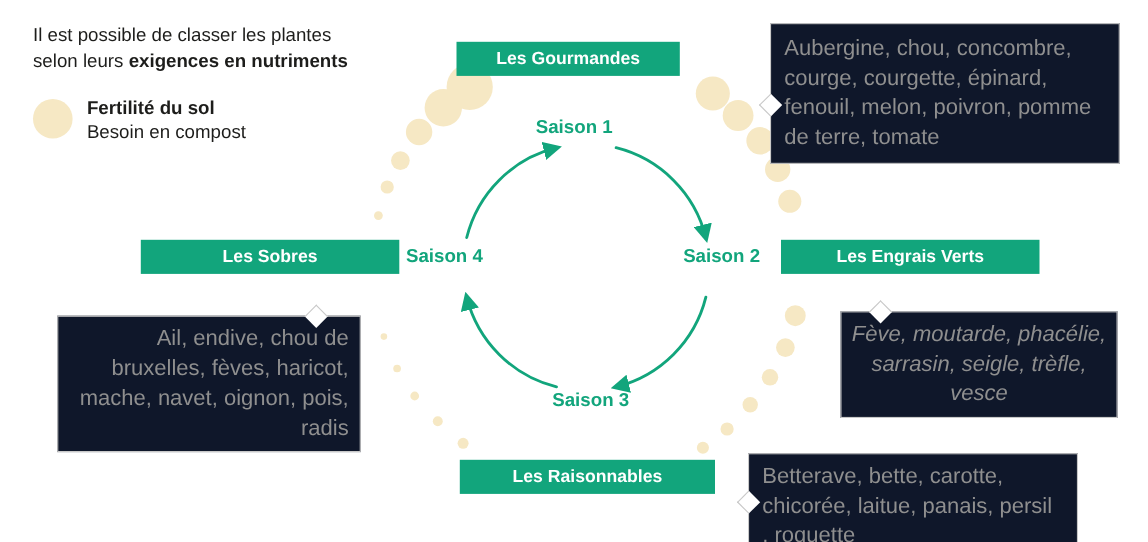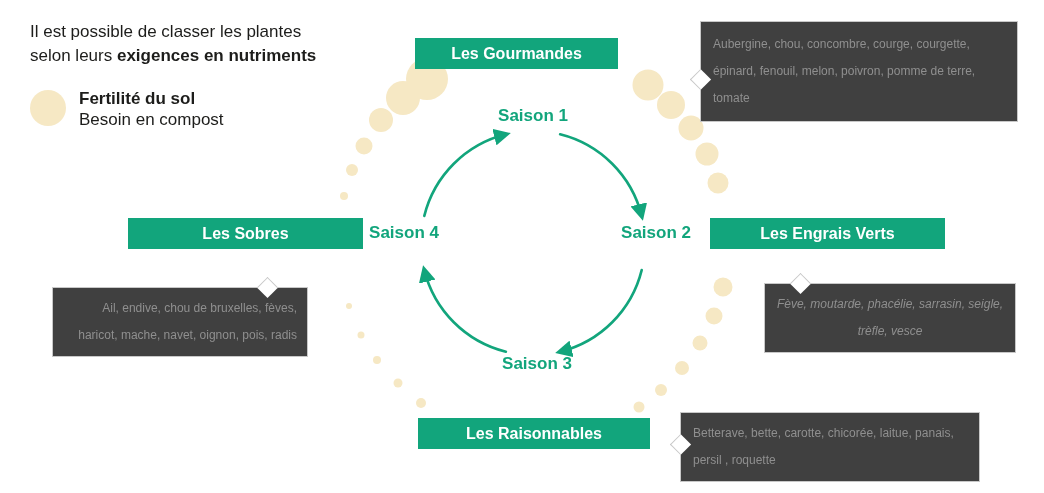--- a/index.html
+++ b/index.html
@@ -40,32 +40,32 @@
     font-weight:bold; font-size:16px; display:flex; align-items:center; justify-content:center;
     z-index:4; white-space:nowrap;
   }
   .banner-gourmandes   { left:415px; top:38px;  width:203px; }
   .banner-engrais      { left:710px; top:218px; width:235px; }
   .banner-sobres       { left:128px; top:218px; width:235px; }
   .banner-raisonnables { left:418px; top:418px; width:232px; }
 
   
   .bubble {
-    position:absolute; background:#404040; border:1px solid var(--bubble-border);
-    color:var(--bubble-text); font-size:12px; line-height:27px; z-index:5;
+    position:absolute; background:#0f172a; border:1px solid var(--bubble-border);
+    color:var(--bubble-text); font-size:20px; line-height:27px; z-index:5;
   }
   .bubble::after {
     content:""; position:absolute; width:14px; height:14px; background:#ffffff;
     transform:rotate(45deg);
   }
   .bubble-gourmandes   { left:700px; top:21px;  width:318px; padding:9px 12px; text-align:left; }
   .bubble-gourmandes::after   { left:-8px; top:58%; margin-top:-7px; border-left:1px solid var(--bubble-border); border-bottom:1px solid var(--bubble-border); }
   .bubble-engrais      { left:764px; top:283px; width:252px; padding:7px 8px; text-align:center;font-style:italic; }
   .bubble-engrais::after      { top:-8px; left:28px; border-left:1px solid var(--bubble-border); border-top:1px solid var(--bubble-border); }
-  .bubble-sobres       { left:52px;  top:287px; width:256px; padding:7px 10px; text-align:right; }
+  .bubble-sobres       { left:52px;  top:287px; width:276px; padding:7px 10px; text-align:right; }
   .bubble-sobres::after       { top:-8px; right:32px; border-left:1px solid var(--bubble-border); border-top:1px solid var(--bubble-border); }
   .bubble-raisonnables { left:680px; top:412px; width:300px; padding:7px 12px; text-align:left; }
   .bubble-raisonnables::after { left:-8px; top:45%; margin-top:-7px; border-left:1px solid var(--bubble-border); border-bottom:1px solid var(--bubble-border); }
 </style>
 </head>
 <body style="--green: #12a57c; --dot: #f6e8c4; --bubble-border: #c8c8c8; --bubble-text: #8f8f8f; --text-dark: #1d1d1b;">
 
 <div class="canvas">
 
   <div class="intro">
@@ -111,21 +111,21 @@
       <marker id="arrow" viewBox="0 0 10 10" refX="7" refY="5" markerWidth="6.5" markerHeight="6.5" orient="auto">
         <path class="arrowhead" d="M0,0 L10,5 L0,10 z"></path>
       </marker>
     </defs>
     <path class="arc" d="M 560.1 134.3 A 112 112 0 0 1 641.7 215.9" marker-end="url(#arrow)"></path>
     <path class="arc" d="M 641.7 270.1 A 112 112 0 0 1 560.1 351.7" marker-end="url(#arrow)"></path>
     <path class="arc" d="M 505.9 351.7 A 112 112 0 0 1 424.3 270.1" marker-end="url(#arrow)"></path>
     <path class="arc" d="M 424.3 215.9 A 112 112 0 0 1 505.9 134.3" marker-end="url(#arrow)"></path>
   </svg>
 
-  <div class="season" style="left:533px; top:116px;text-align:center;">Saison 1</div>
+  <div class="season" style="left:522px; top:116px;text-align:center;">Saison 1</div>
   <div class="season" style="left:656px; top:233px;">Saison 2</div>
   <div class="season" style="left:537px; top:364px;">Saison 3</div>
   <div class="season" style="left:404px; top:233px;">Saison 4</div>
 
   <div class="banner banner-gourmandes">Les Gourmandes</div>
   <div class="banner banner-engrais">Les Engrais Verts</div>
   <div class="banner banner-sobres">Les Sobres</div>
   <div class="banner banner-raisonnables">Les Raisonnables</div>
 
   <div class="bubble bubble-gourmandes">

